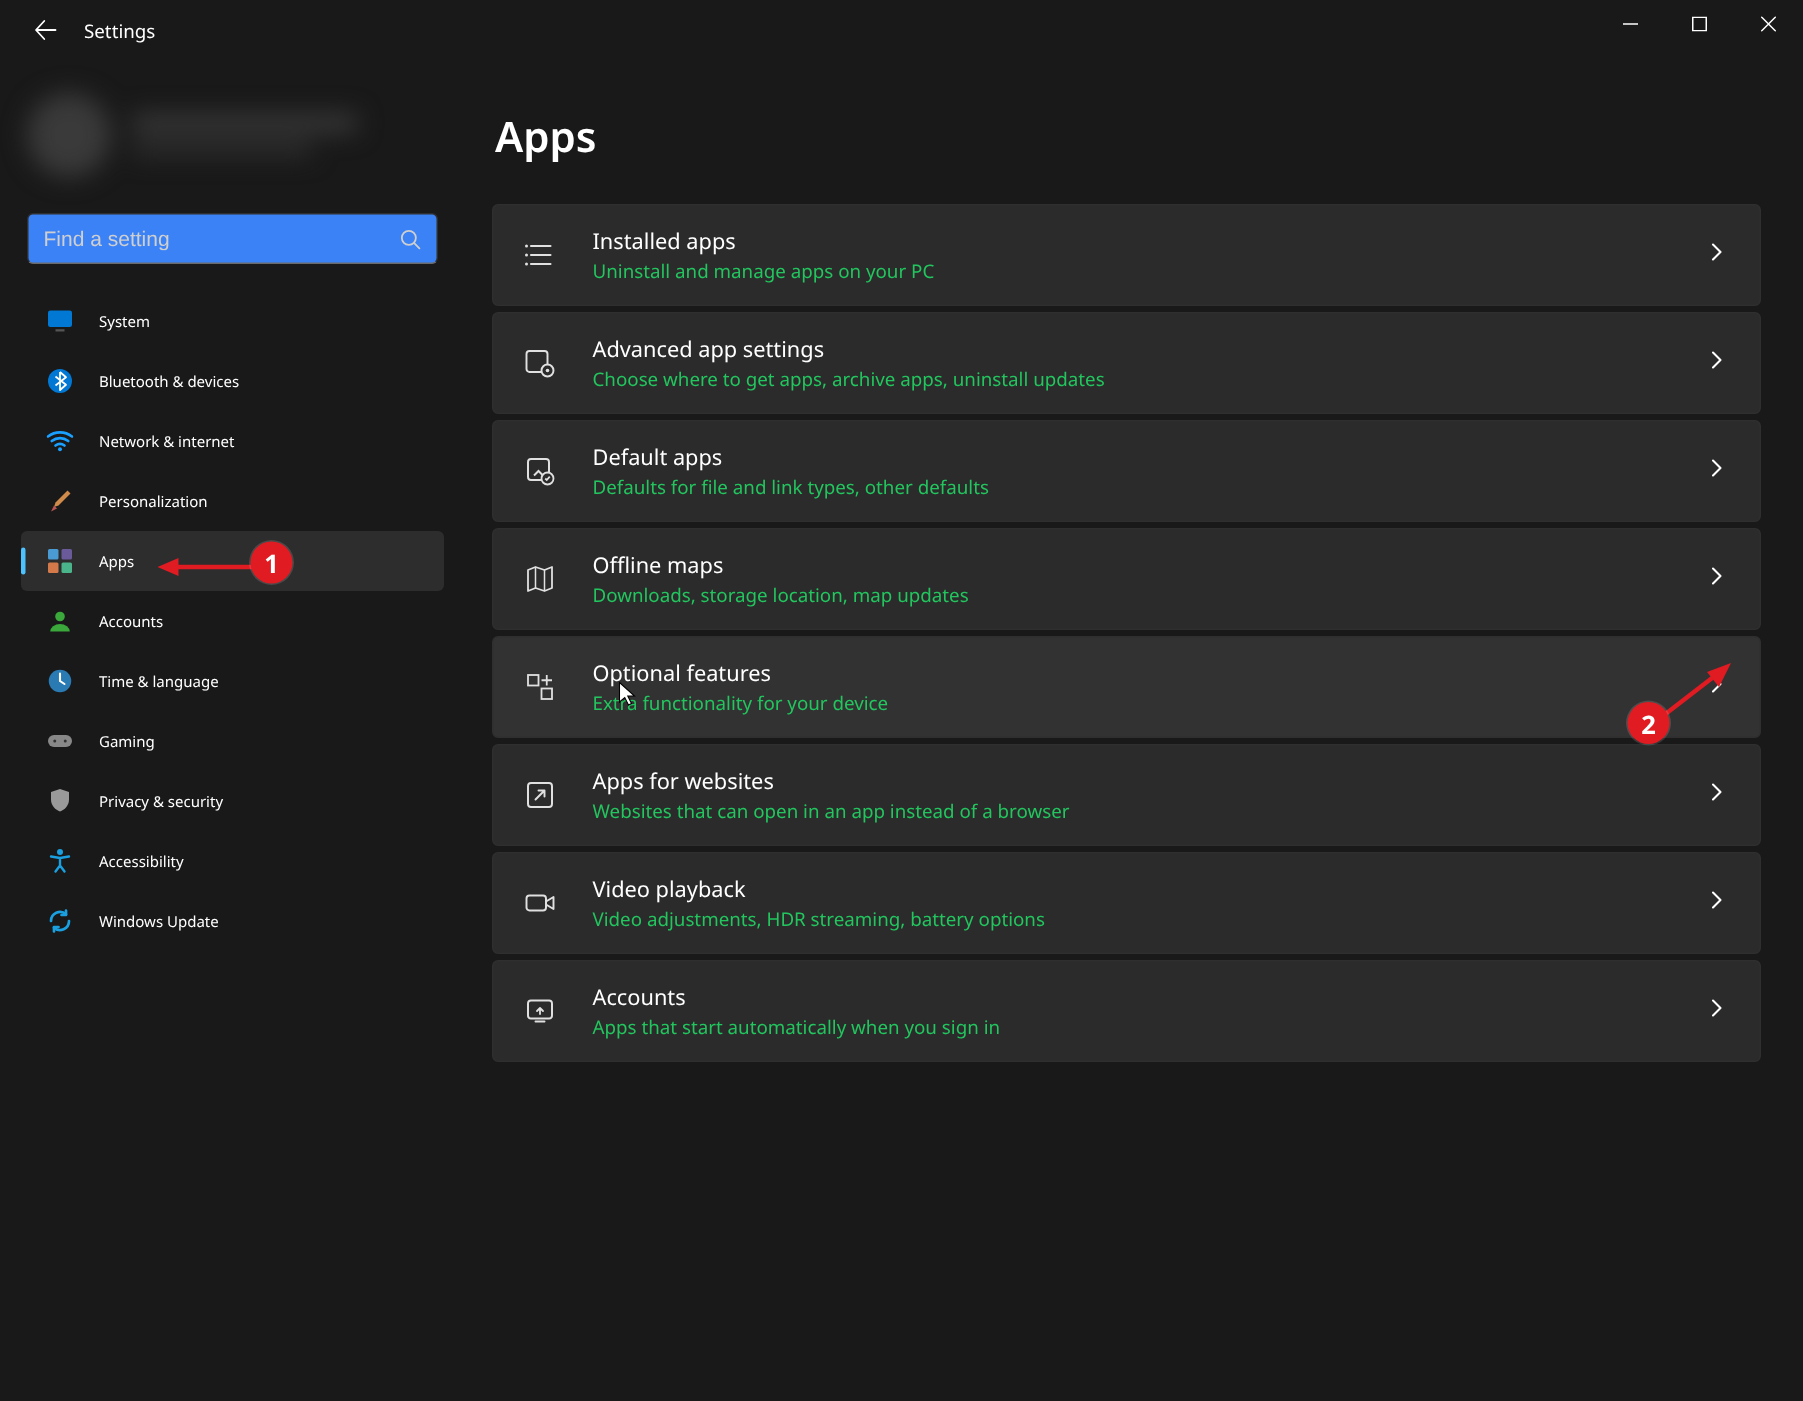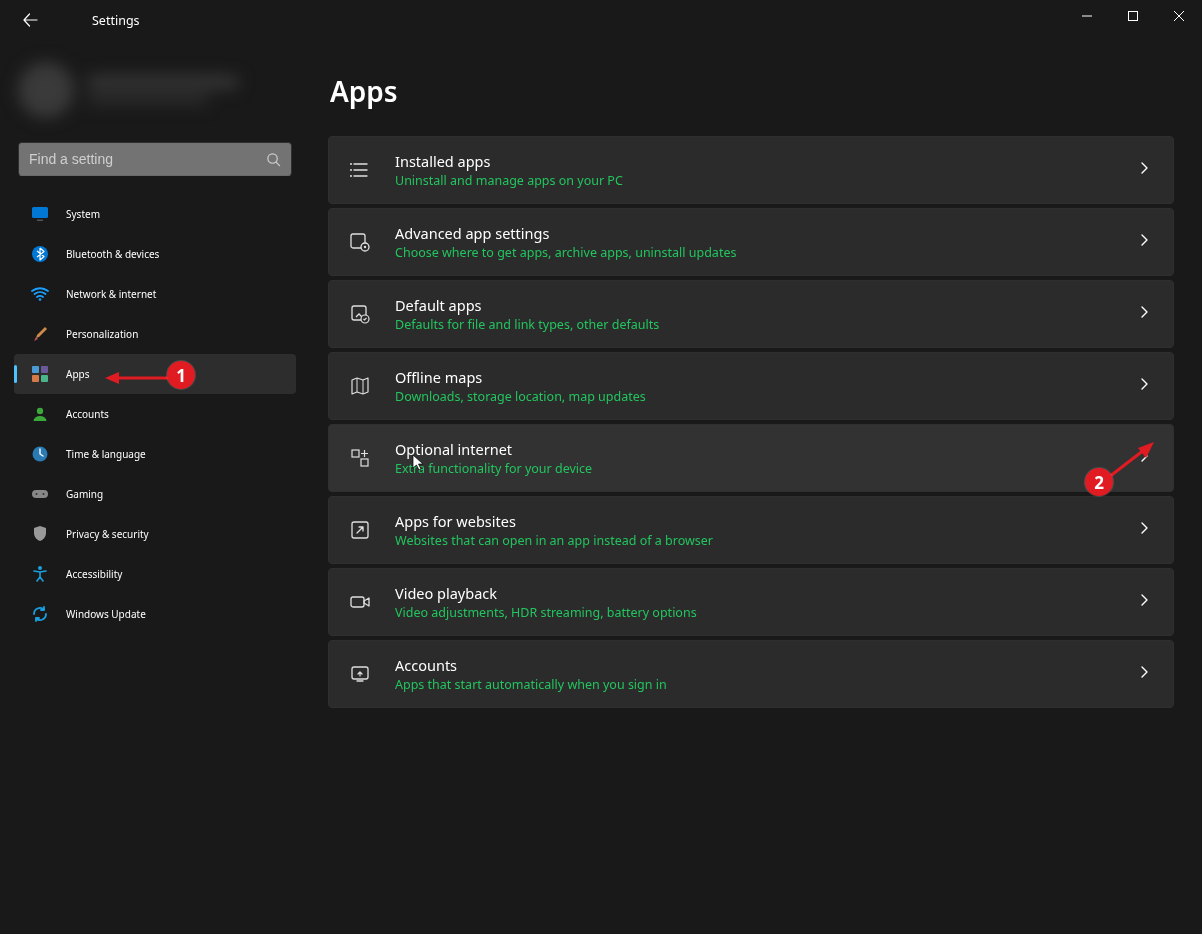--- a/index.html
+++ b/index.html
@@ -10,21 +10,20 @@
     font-family: "Segoe UI", system-ui, sans-serif;
     color: #ffffff;
     overflow: hidden;
     position: relative;
   }
   .titlebar {
     height: 40px;
     display: flex;
     align-items: center;
     padding: 0 0 0 18px;
-    gap: 36px;
   }
   .titlebar .back {
     width: 24px; height: 24px;
     display:flex;align-items:center;justify-content:center;
     margin-right: 14px;
     color:#fff;
   }
   .titlebar .title {
     font-size: 12.5px;
     font-weight: 400;
@@ -60,21 +59,21 @@
   .avatar-placeholder {
     width:56px;height:56px;border-radius:50%;
     background:#3a3a3a;
   }
   .account-lines { flex:1; }
   .account-lines .l1 { height:12px; width:150px; background:#3a3a3a; margin-bottom:6px; border-radius:2px;}
   .account-lines .l2 { height:10px; width:120px; background:#2f2f2f; border-radius:2px;}
   .search {
     margin: 6px 10px 18px 10px;
     height: 34px;
-    background:#737373;
+    background:#3b82f6;
     border:1px solid #2f2f2f;
     border-bottom:1px solid #6a6a6a;
     border-radius:4px;
     display:flex;
     align-items:center;
     padding: 0 10px;
   }
   .search input {
     flex:1;
     background:transparent;
@@ -413,21 +412,21 @@
 
       <div class="card hover">
         <span class="cicon">
             <svg width="22" height="22" viewBox="0 0 22 22">
               <rect x="3" y="3" width="7" height="7" stroke="#e0e0e0" stroke-width="1.2" fill="none"></rect>
               <rect x="12" y="12" width="7" height="7" stroke="#e0e0e0" stroke-width="1.2" fill="none"></rect>
               <path d="M15.5 3v7M12 6.5h7" stroke="#e0e0e0" stroke-width="1.2"></path>
             </svg>
           </span>
         <div class="ctext">
-          <div class="ctitle">Optional internet</div>
+          <div class="ctitle">Optional features</div>
           <div class="cdesc">Extra functionality for your device</div>
         </div>
         <span class="chevron">
             <svg width="14" height="14" viewBox="0 0 14 14">
               <path d="M5 2l5 5-5 5" stroke="#fff" stroke-width="1.4" fill="none" stroke-linecap="round" stroke-linejoin="round"></path>
             </svg>
           </span>
       </div>
 
       <div class="card">

